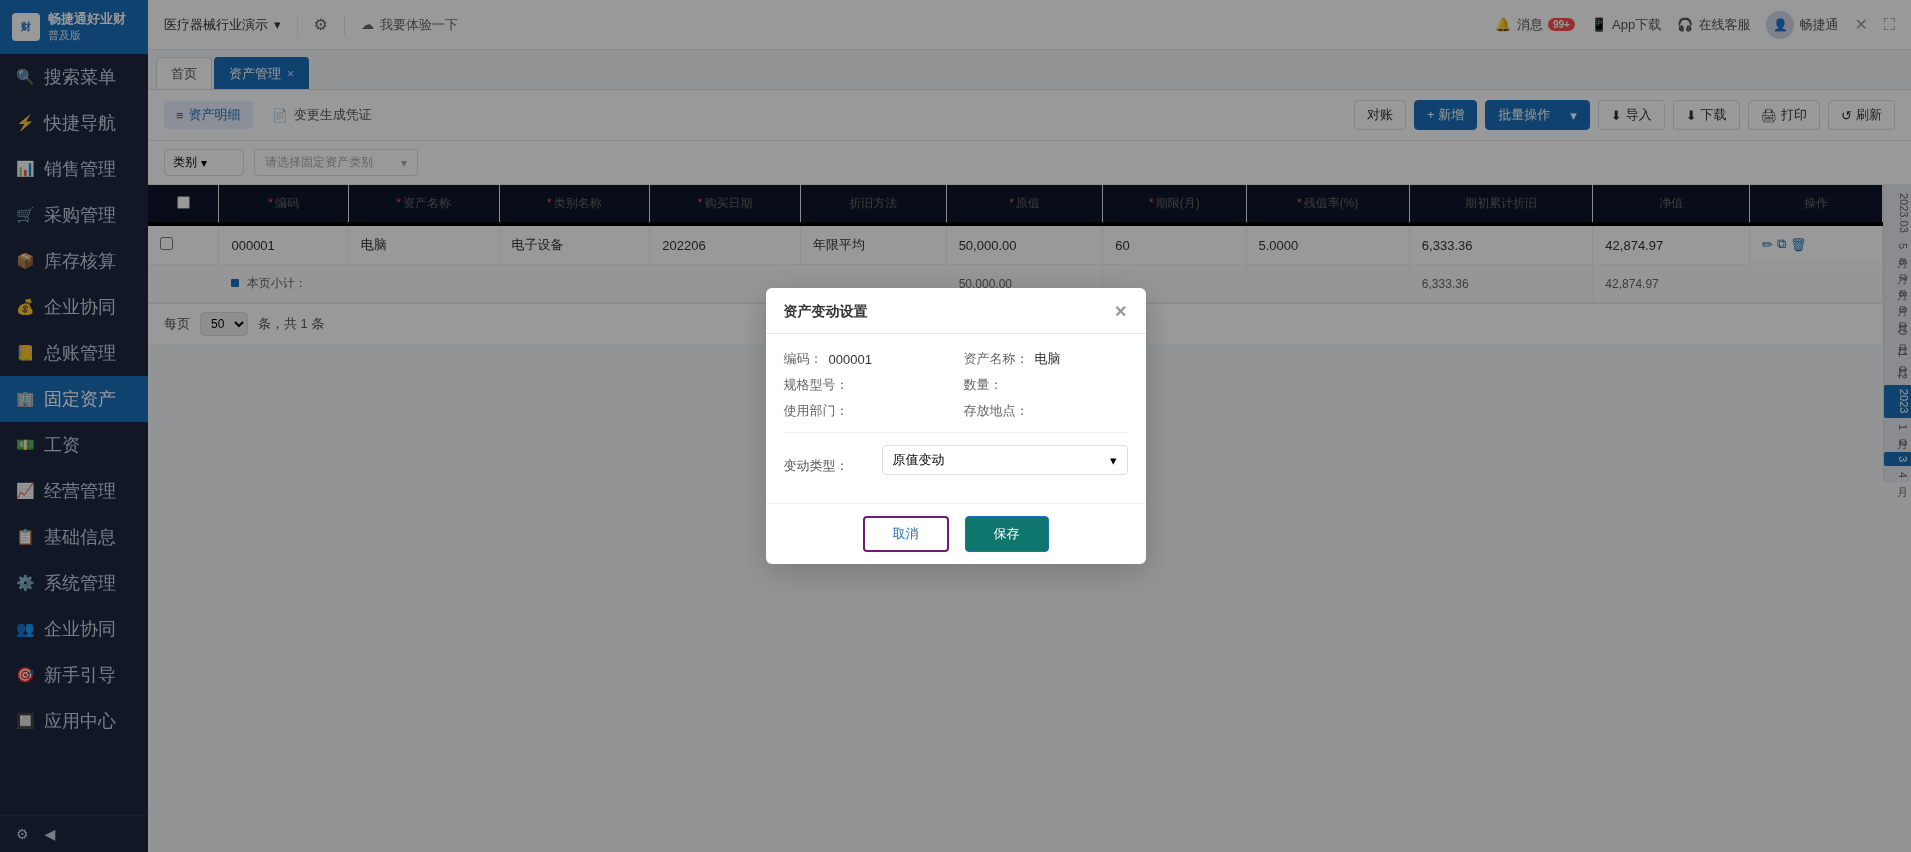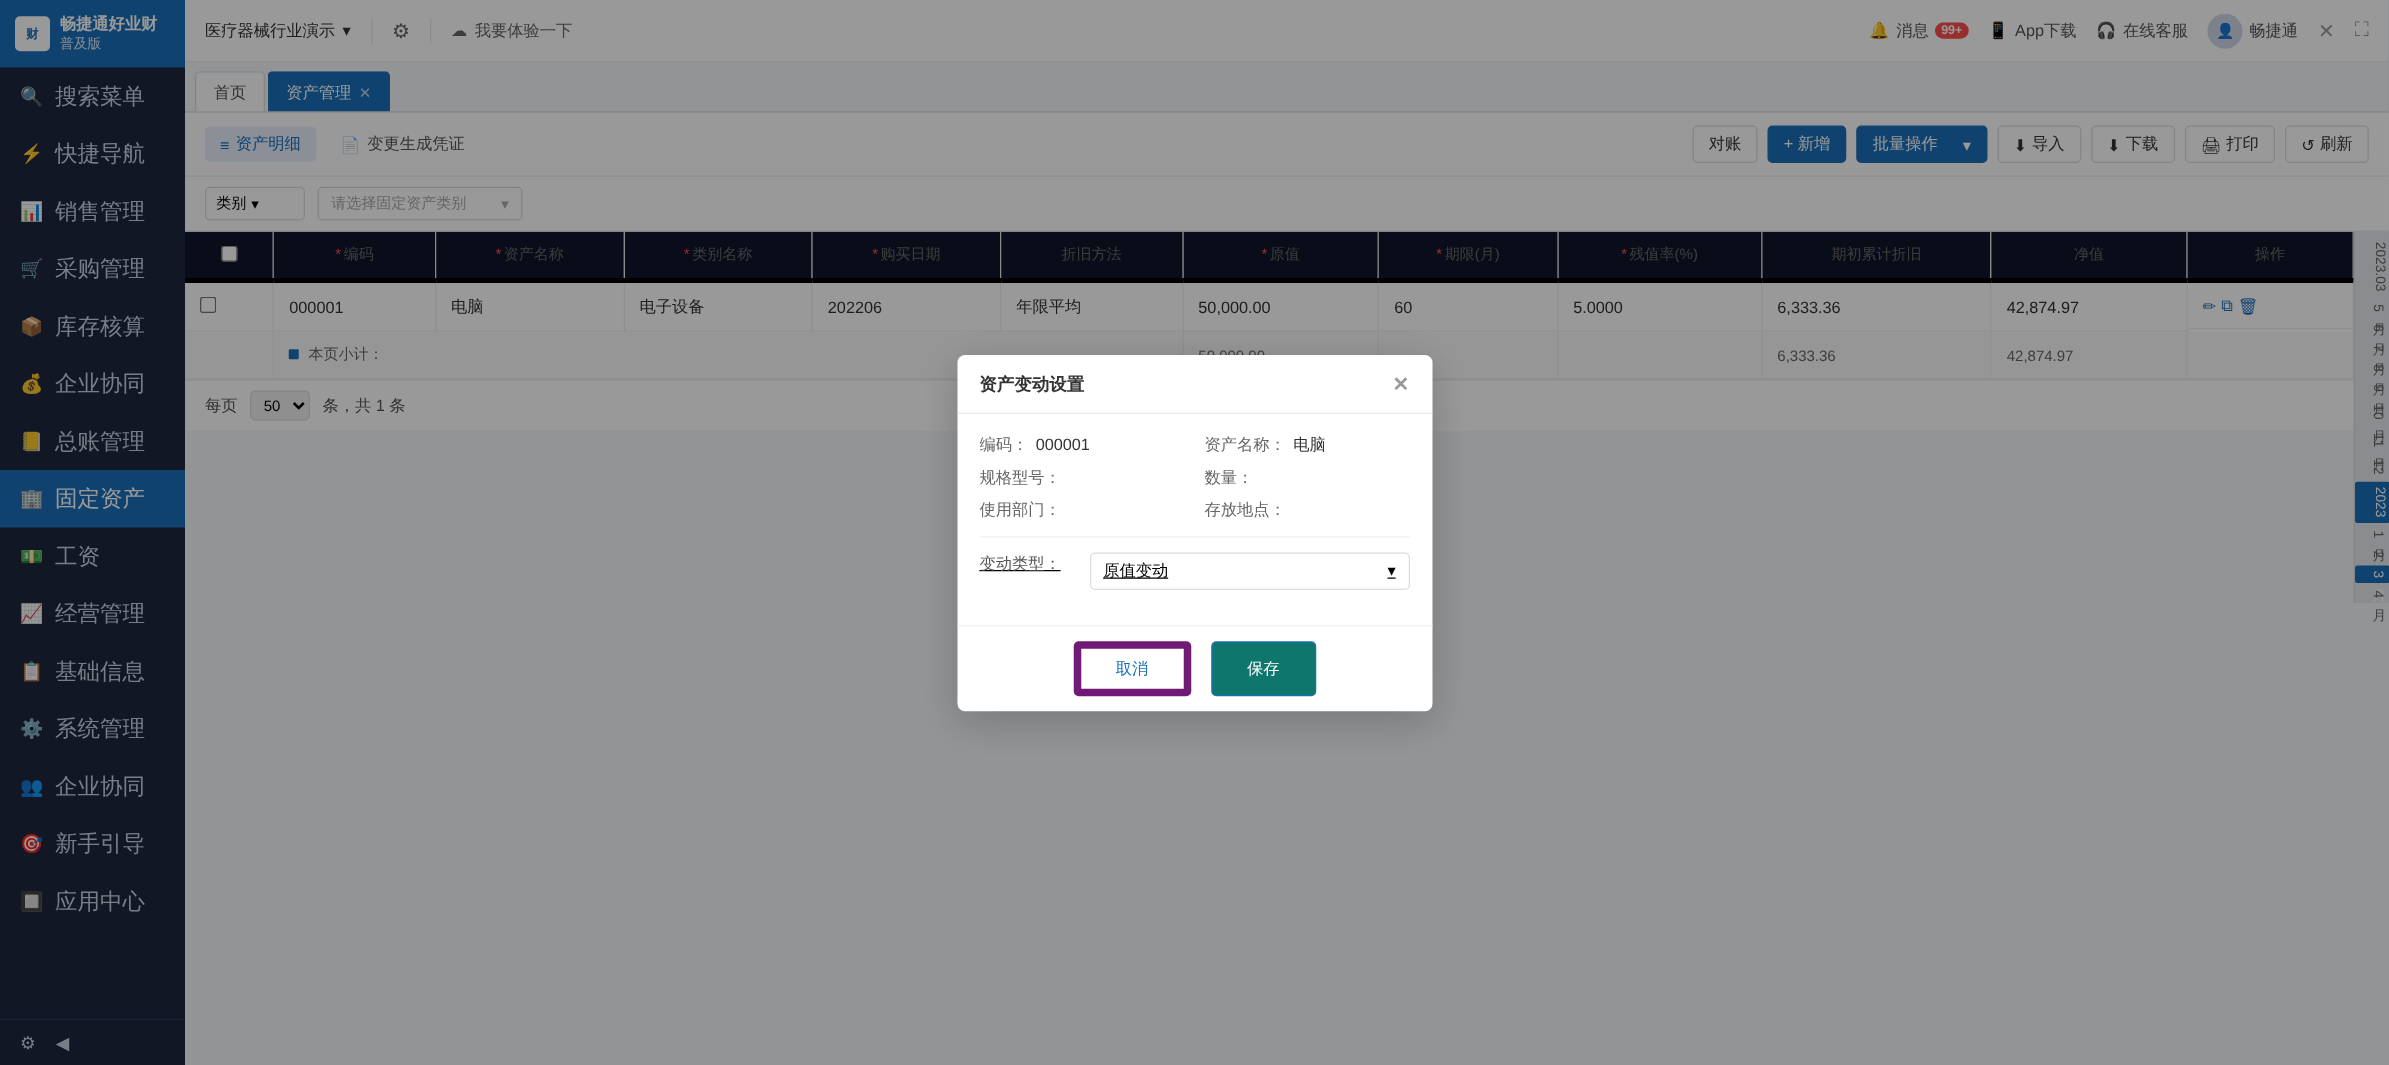--- a/index.html
+++ b/index.html
@@ -99,20 +99,21 @@
     
     .tabbar {
       background: #f5f7fa;
       height: 40px;
       display: flex;
       align-items: flex-end;
       padding: 0 0 0 8px;
       border-bottom: 1px solid #e0e0e0;
       flex-shrink: 0;
       gap: 2px;
+      font-family: Liberation Mono, monospace;
     }
     .tab {
       height: 32px;
       display: flex; align-items: center; gap: 6px;
       padding: 0 14px;
       border-radius: 4px 4px 0 0;
       cursor: pointer;
       font-size: 13px;
       color: #555;
       background: #e8eaf0;
@@ -319,21 +320,21 @@
     .modal-info-grid {
       display: grid;
       grid-template-columns: 1fr 1fr;
       gap: 8px 16px;
       margin-bottom: 12px;
     }
     .modal-info-item { display: flex; align-items: center; gap: 6px; font-size: 13px; }
     .modal-info-label { color: #666; white-space: nowrap; }
     .modal-info-value { color: #333; }
     .modal-divider { height: 1px; background: #f0f0f0; margin: 12px 0; }
-    .modal-field { display: flex; align-items: flex-start; gap: 18px; margin-bottom: 12px; text-decoration: underline; }
+    .modal-field { display: flex; align-items: flex-end; gap: 28px; margin-bottom: 12px; }
     .modal-field-label { color: #555; font-size: 13px; white-space: nowrap; min-width: 70px; }
     .modal-select-wrap {
       display: flex; align-items: center; gap: 4px;
       border: 1px solid #ddd;
       border-radius: 4px;
       padding: 5px 10px;
       flex: 1;
       cursor: pointer;
       font-size: 13px;
     }
@@ -349,21 +350,21 @@
     .modal-input::placeholder { color: #bbb; }
     .modal-footer {
       padding: 12px 18px;
       display: flex;
       justify-content: center;
       gap: 16px;
       border-top: 1px solid #f0f0f0;
     }
     .modal-btn-cancel {
       padding: 7px 28px;
-      border: 6px solid #701a75;
+      border: 2px solid #701a75;
       border-radius: 4px;
       color: #1a6fba;
       background: #fff;
       cursor: pointer;
       font-size: 13px;
     }
     .modal-btn-save {
       padding: 7px 28px;
       border: 1px solid #1a6fba;
       border-radius: 4px;

